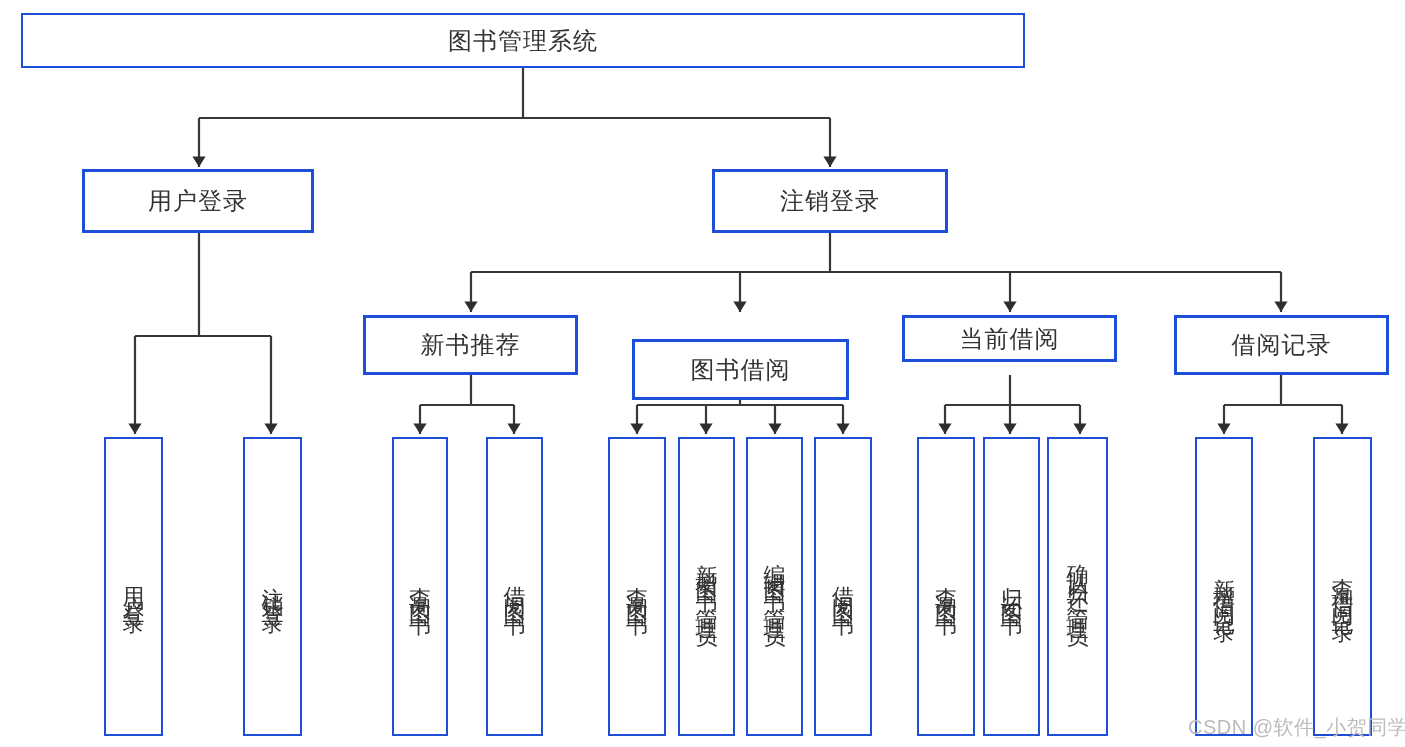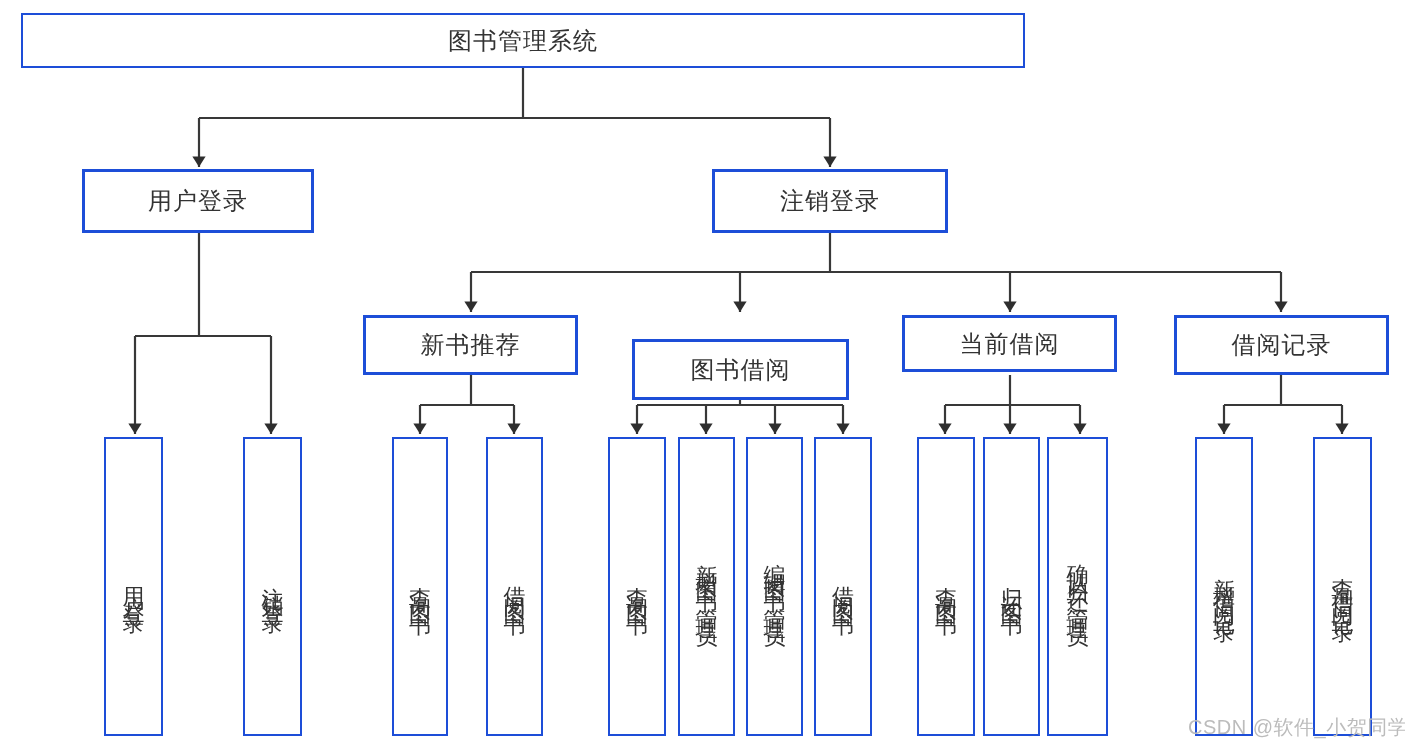--- a/index.html
+++ b/index.html
@@ -119,21 +119,21 @@
   <div class="node hbox" style="left:712px; top:169px; width:236px; height:64px;">
     <span>注销登录</span>
   </div>
 
   <div class="node hbox" style="left:363px; top:315px; width:215px; height:60px;align-items:center;">
     <span>新书推荐</span>
   </div>
   <div class="node hbox" style="left:632px; top:315px; width:217px; height:61px;margin-top:24px;">
     <span>图书借阅</span>
   </div>
-  <div class="node hbox" style="left:902px; top:315px; width:215px; height:57px;">
+  <div class="node hbox" style="left:902px; top:315px; width:215px; height:47px;">
     <span>当前借阅</span>
   </div>
   <div class="node hbox" style="left:1174px; top:315px; width:215px; height:60px;">
     <span>借阅记录</span>
   </div>
 
   <div class="node vbox" style="left:104px; width:59px;">
     <span class="vtext">用户登录</span>
   </div>
   <div class="node vbox" style="left:243px; width:59px;">

